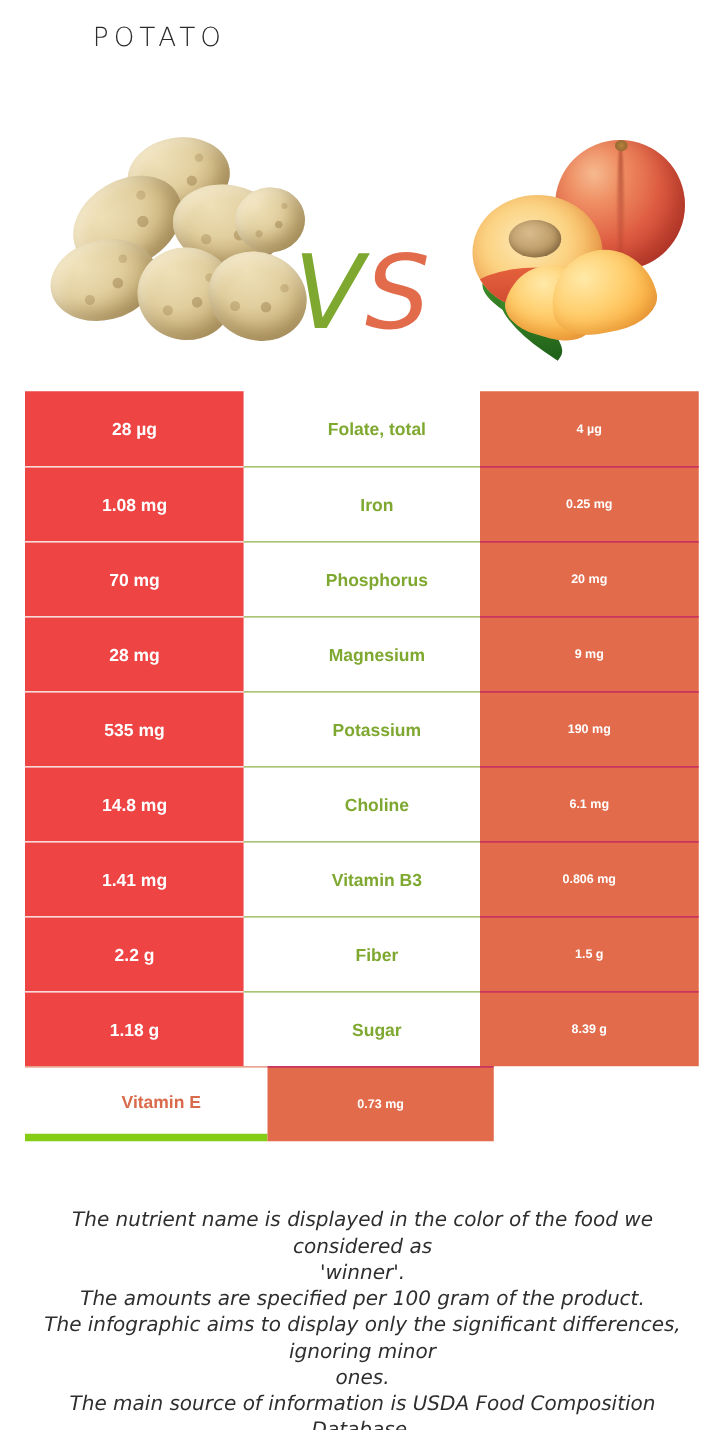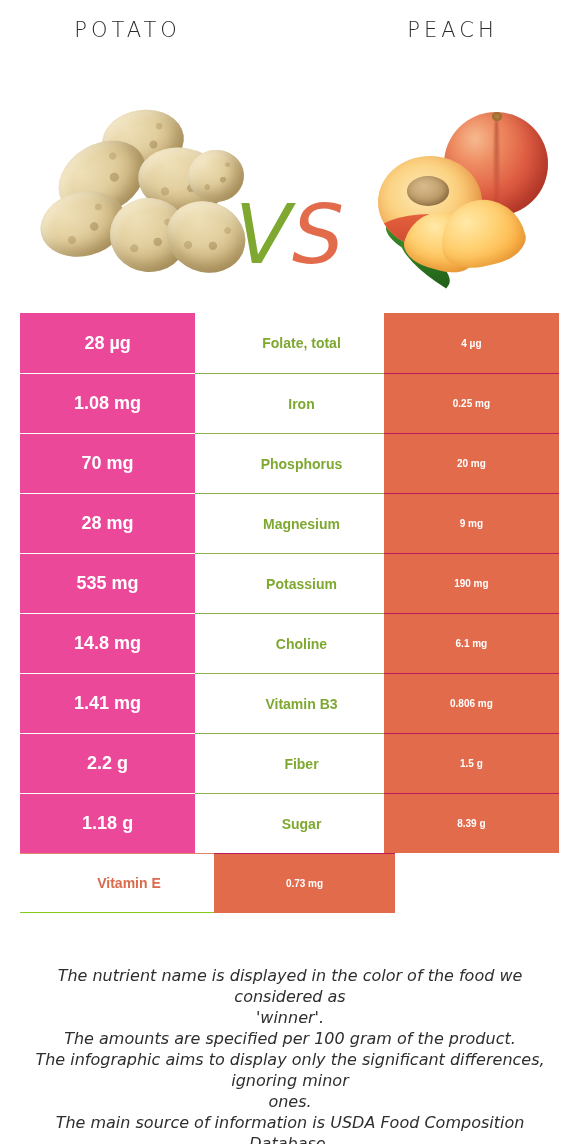--- a/index.html
+++ b/index.html
@@ -114,52 +114,51 @@
   .leaf.l1 { left:4px;  top:128px; width:76px; height:26px; transform:rotate(18deg); }
   .leaf.l2 { left:14px; top:146px; width:66px; height:22px; transform:rotate(34deg); }
   .leaf.l3 { left:44px; top:122px; width:58px; height:20px; transform:rotate(2deg); }
 
   
   .table { position:absolute; left:20px; top:313px; width:539px; }
   .row { display:flex; height:60px; }
   .cell {
     display:flex; align-items:center; justify-content:center; text-align:center;
   }
-  .cell.left  { width:181px; background:#ec4899; color:#fff;
-                font-size:18px; font-weight:bold; }
+  .cell.left  { width:181px; background:#ef4444; color:#fff;
+                font-size:14px; font-weight:bold; }
   .cell.right { width:181px; background:#E26B4B; color:#fff;
                 font-size:10px; font-weight:bold; }
   .cell.mid   { width:194px; background:#fff; font-size:14px; font-weight:bold;padding-left:24px; }
 
   
   .row + .row .cell.left  { border-top:1px solid #ffffff; }
   .row + .row .cell.right { border-top:1px solid #be185d; }
   .row + .row .cell.mid   { border-top:1px solid #8fb24a; }
   .row + .row.win-peach .cell.mid { border-top:1px solid #e0866c; }
   .row:last-child .cell.mid { border-bottom:1px solid #8fb24a; }
-  .row:last-child.win-peach .cell.mid { border-bottom:1px solid #84cc16; }
+  .row:last-child.win-peach .cell.mid { border-bottom:6px solid #84cc16; }
 
   .win-potato .cell.mid { color:#7EA830; }
   .win-peach  .cell.mid { color:#D96A4C; }
 
   
   .footer {
     position:absolute; left:0; top:965px; width:580px;
     text-align:center; color:#2e2e2e; font-size:16px; line-height:21px;
     font-family:"DejaVu Sans", sans-serif;
     font-style:italic;
   }
   .footer div { padding:0 14px; }
 </style>
 </head>
 <body>
 
 <div class="titles">
   <div class="title left">POTATO</div>
-  <div class="title right">PEACH</div>
 </div>
 
 <div class="hero">
 
   <div class="potatoes">
     <div class="spud s1"></div>
     <div class="spud s2"></div>
     <div class="spud s3"></div>
     <div class="spud s7"></div>
     <div class="spud s4"></div>

